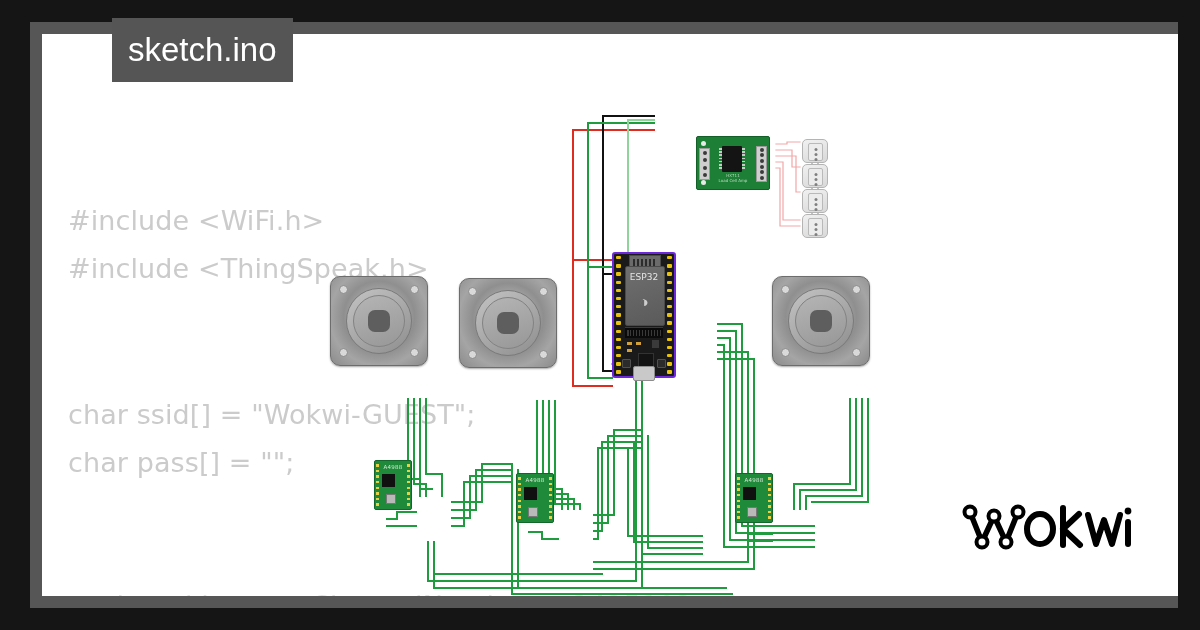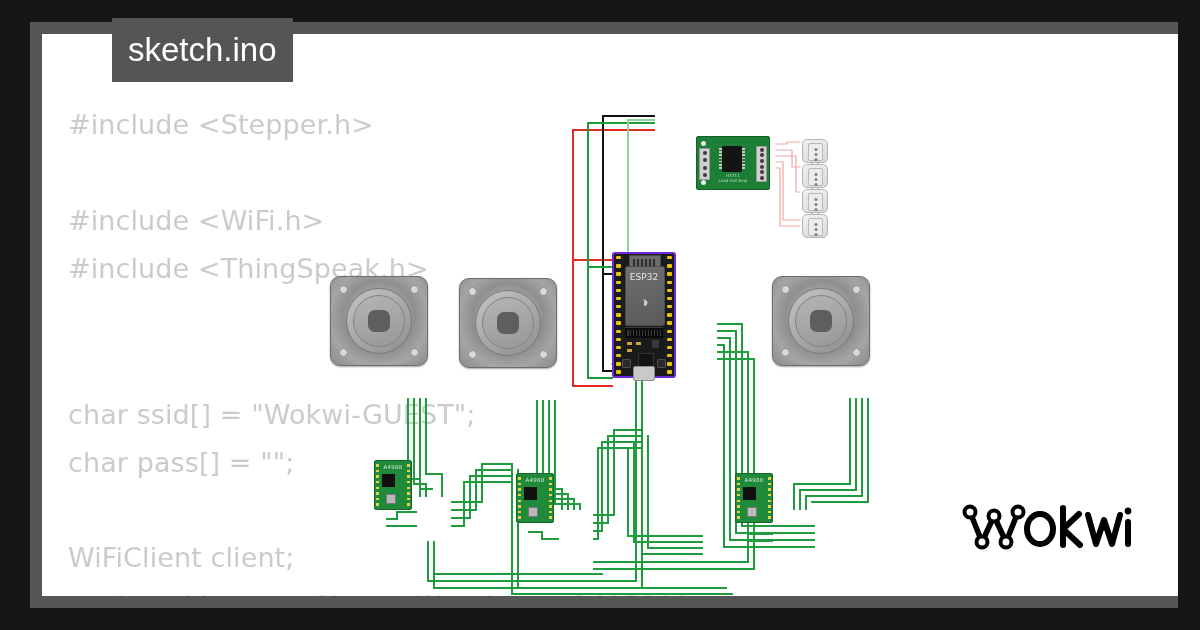--- a/index.html
+++ b/index.html
@@ -186,26 +186,24 @@
 </head>
 <body>
 
 <div id="root">
 
   <div class="frame-gray"></div>
 
   <div class="canvas-white">
 
     <div class="code-layer">
-      <div class="code-line" style="left:26px;top:75px;">#include &lt;Stepper.h&gt;</div>
       <div class="code-line" style="left:26px;top:171px;">#include &lt;WiFi.h&gt;</div>
       <div class="code-line" style="left:26px;top:219px;">#include &lt;ThingSpeak.h&gt;</div>
       <div class="code-line" style="left:26px;top:365px;">char ssid[] = "Wokwi-GUEST";</div>
       <div class="code-line" style="left:26px;top:413px;">char pass[] = "";</div>
-      <div class="code-line" style="left:26px;top:508px;">WiFiClient client;</div>
       <div class="code-line" style="left:26px;top:556px;color:#e2e2e2;">unsigned long myChannelNumber = 2425102;</div>
     </div>
 
     <div class="diagram">
 
       <svg width="1136" height="562">
         <g fill="none" stroke-linecap="square" stroke-linejoin="miter">
 
           <path d="M612,96 L531,96 L531,226 L574,226" stroke="#e02b20" stroke-width="2"></path>
 

